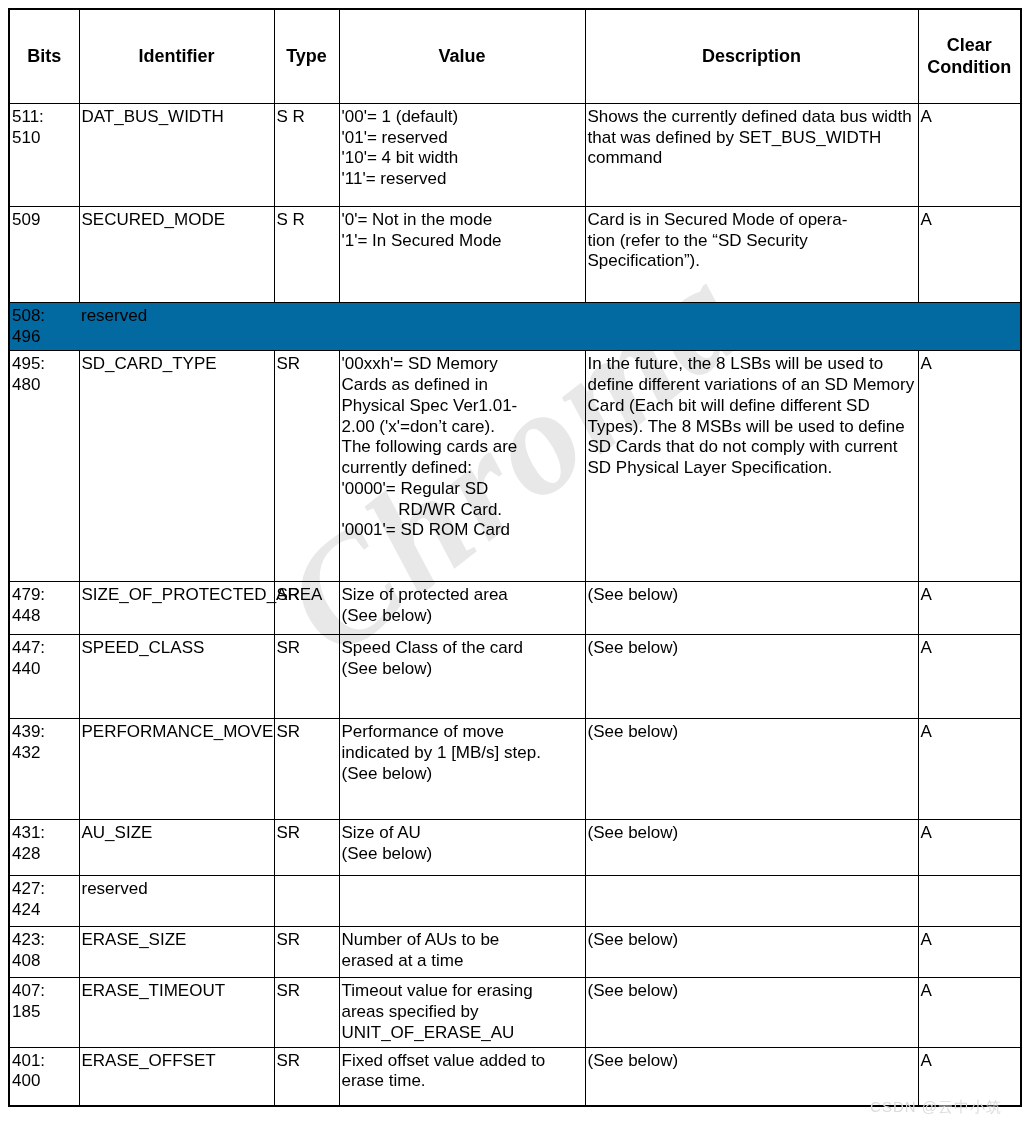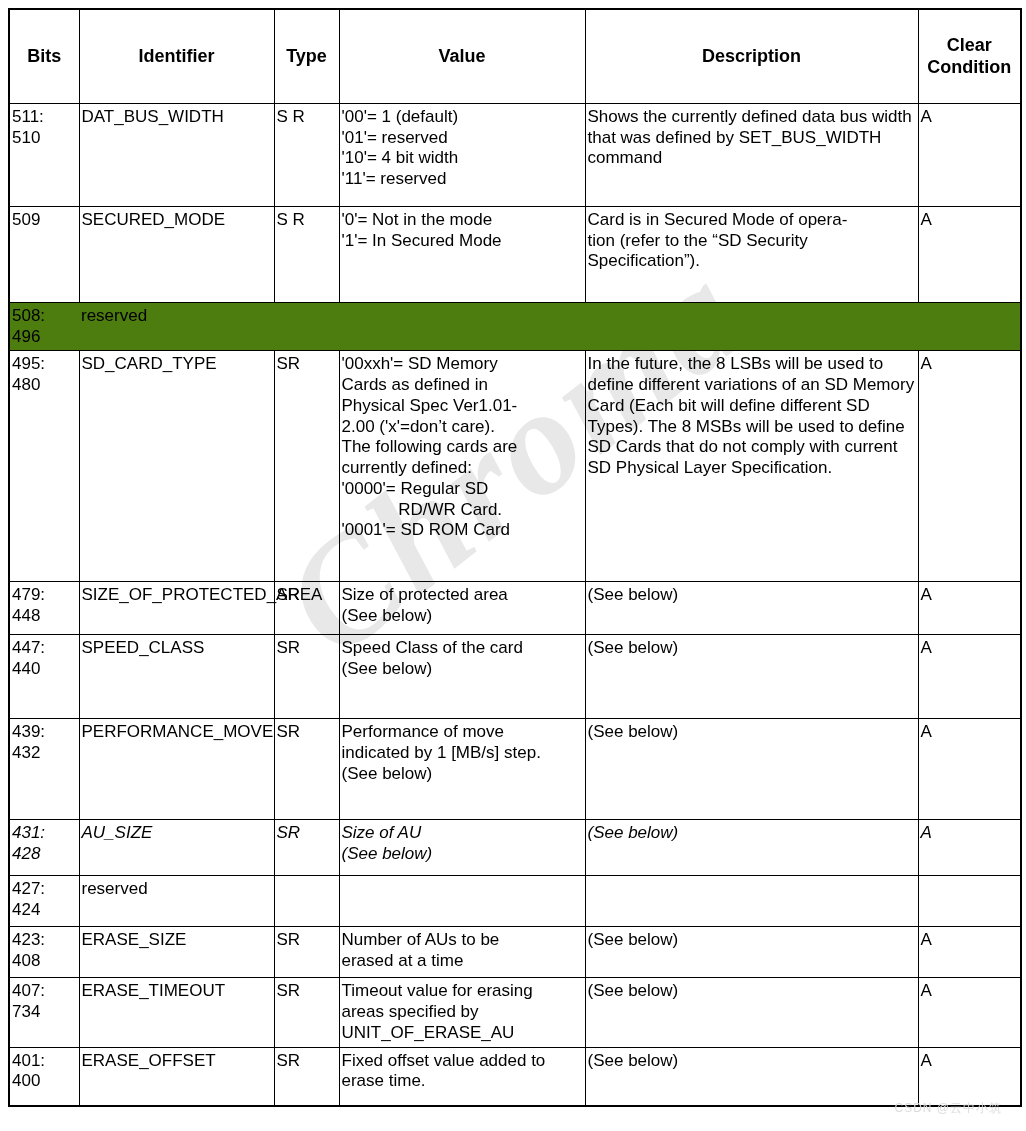--- a/index.html
+++ b/index.html
@@ -81,52 +81,52 @@
   }
   table.spec tbody td {
     padding: 3px 0 3px 2px;
   }
   .cell {
     white-space: pre-wrap;
     overflow: visible;
     width: 100%;
   }
   tr.r-reserved-shaded td {
-    background: #4d7c0f;
+    background: #0369a1;
   }
   tr.r-reserved-shaded td.nb {
     border-left: none;
     border-right: none;
   }
   tr.r-reserved-shaded td.first {
     border-right: none;
   }
   tr.r-reserved-shaded td.last {
     border-left: none;
   }
 
   
   tr.h-102 td { height: 96px; margin-left: 20px; }
   tr.h-95  td { height: 89px; margin-top: 12px; }
   tr.h-45  td { height: 39px; }
   tr.h-230 td { height: 224px; }
   tr.h-52  td { height: 46px; }
   tr.h-83  td { height: 77px; }
   tr.h-100 td { height: 94px; margin-top: 33px; }
-  tr.h-55  td { height: 49px; font-style: italic; }
+  tr.h-55  td { height: 49px; }
   tr.h-50  td { height: 44px; }
   tr.h-68  td { height: 62px; }
   tr.h-57  td { height: 51px; margin-left: 30px; }
 
   
   #footer-credit {
     position: absolute;
     right: 24px;
     bottom: 14px;
-    font-size: 12px;
+    font-size: 15px;
     color: #dcdcdc;
     font-family: "Liberation Sans", sans-serif;
     letter-spacing: 1px;
     z-index: 3;
     white-space: nowrap;
     text-align: center;
   }
 </style>
 </head>
 <body>
@@ -384,21 +384,21 @@
             <div class="cell">(See below)</div>
           </td>
         <td>
             <div class="cell">A</div>
           </td>
       </tr>
 
       <tr class="h-68">
         <td>
             <div class="cell">407:
-734</div>
+185</div>
           </td>
         <td>
             <div class="cell">ERASE_TIMEOUT</div>
           </td>
         <td>
             <div class="cell">SR</div>
           </td>
         <td>
             <div class="cell">Timeout value for erasing
 areas specified by

